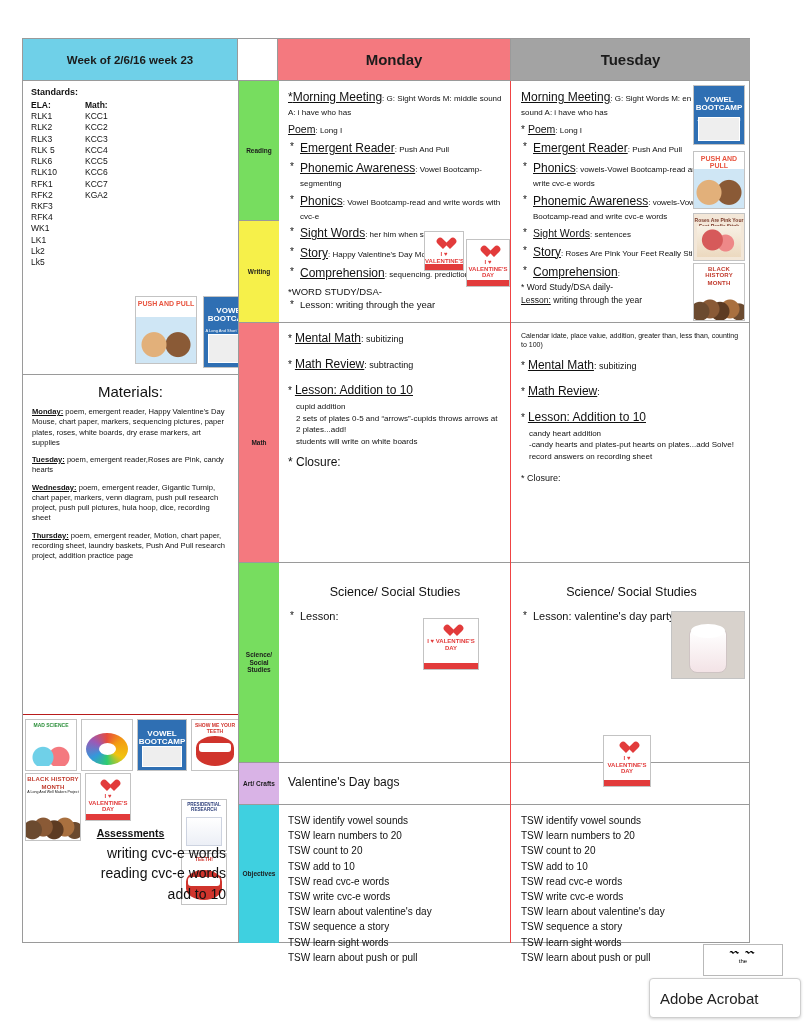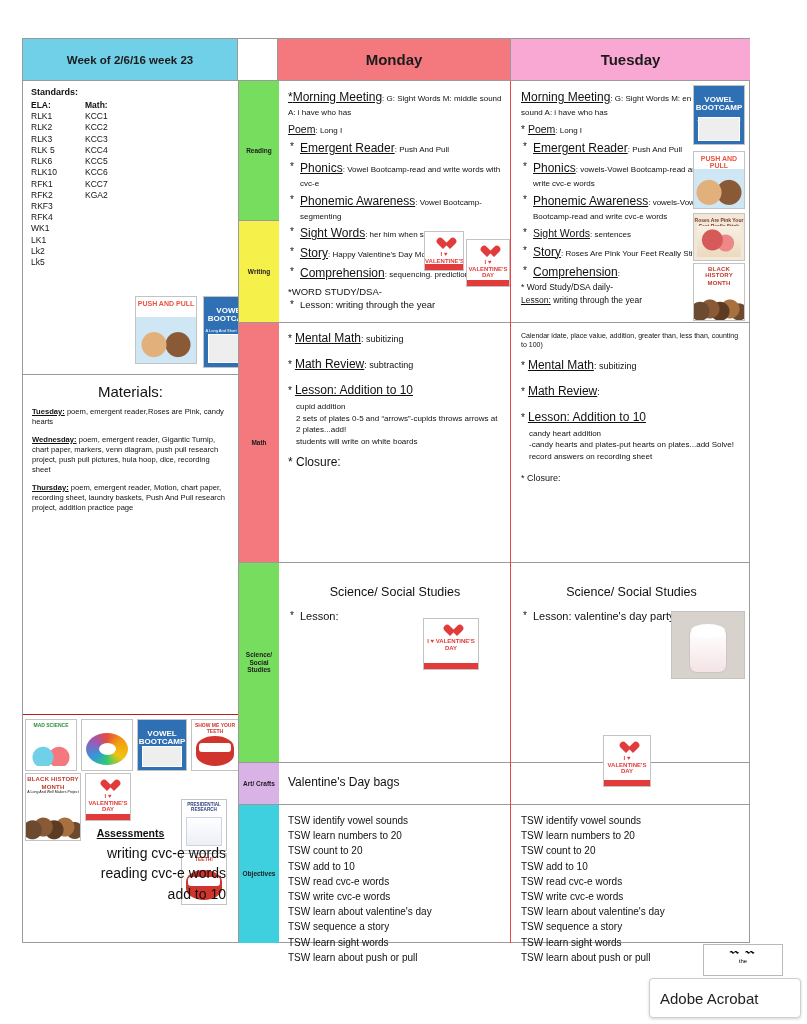--- a/index.html
+++ b/index.html
@@ -11,21 +11,21 @@
   .paper{position:absolute;left:8px;top:18px;width:790px;height:990px;background:#fff;}
 
   .sheet{position:absolute;left:22px;top:38px;width:728px;height:905px;border:1px solid #9a9a9a;box-sizing:border-box;}
 
   
   .hdr{position:absolute;left:0;top:0;height:42px;box-sizing:border-box;border-bottom:1px solid #9a9a9a;
        display:flex;align-items:center;justify-content:center;font-weight:bold;}
   .hdr-week{left:0;width:215px;background:#6fd0e8;font-size:11.5px;color:#1b1b1b;border-right:1px solid #9a9a9a;}
   .hdr-gap{left:215px;width:40px;background:#ffffff;border-right:1px solid #9a9a9a;}
   .hdr-mon{left:255px;width:233px;background:#f4797f;font-size:15px;color:#1b1b1b;border-right:1px solid #9a9a9a;}
-  .hdr-tue{left:488px;width:239px;background:#f9a8d4;font-size:15px;color:#1b1b1b;}
+  .hdr-tue{left:488px;width:239px;background:#a3a3a3;font-size:15px;color:#1b1b1b;}
 
   
   .strip{position:absolute;left:215px;top:42px;width:40px;height:862px;border-right:1px solid #9a9a9a;border-left:1px solid #9a9a9a;box-sizing:border-box;}
   .tab{position:absolute;left:0;width:40px;box-sizing:border-box;display:flex;align-items:center;justify-content:center;
        text-align:center;font-size:6.5px;font-weight:bold;color:#1b1b1b;line-height:1.15;border-bottom:1px solid #9a9a9a;}
   .tab.reading{top:0;height:140px;background:#77dd5f;}
   .tab.writing{top:140px;height:102px;background:#f6f04a;}
   .tab.math{top:242px;height:240px;background:#f4797f;}
   .tab.science{top:482px;height:200px;background:#77dd5f;}
   .tab.artcrafts{top:682px;height:42px;background:#d9b3e6;}
@@ -198,20 +198,21 @@
         </div>
         <div class="img vowel" style="left:180px;top:215px;width:56px;height:72px;">
           <div class="vt">VOWEL BOOTCAMP</div>
           <div class="vs">A Long And Short Vowel Unit</div>
           <div class="vbox"></div>
         </div>
       </div>
 
       <div class="mat-box">
         <div class="mat-title">Materials:</div>
+        <div class="mat-day"><b>Monday:</b><span> poem, emergent reader, Happy Valentine's Day Mouse, chart paper, markers, sequencing pictures, paper plates, roses, white boards, dry erase markers, art supplies</span></div>
         <div class="mat-day"><b>Tuesday:</b><span> poem, emergent reader,Roses are Pink, candy hearts</span></div>
         <div class="mat-day"><b>Wednesday:</b><span> poem, emergent reader, Gigantic Turnip, chart paper, markers, venn diagram, push pull research project, push pull pictures, hula hoop, dice, recording sheet</span></div>
         <div class="mat-day"><b>Thursday:</b><span> poem, emergent reader, Motion, chart paper, recording sheet, laundry baskets, Push And Pull research project, addition practice page</span></div>
       </div>
 
       <div class="assess-box">
 
         <div class="img madsci" style="left:2px;top:4px;width:52px;height:52px;">
           <div class="ms">MAD SCIENCE</div>
             <div class="flask"></div>
@@ -267,22 +268,22 @@
       <div class="tab artcrafts">Art/ Crafts</div>
       <div class="tab objectives">Objectives</div>
     </div>
 
     <div class="col-mon">
 
       <div class="cell c-read">
         <div class="ln"><span class="lbl">*<span>Morning Meeting</span></span><span class="sm">: G: Sight Words M: middle sound A:  i have who has</span></div>
         <div class="ln"><span class="lbl2">Poem</span><span class="sm">:  Long I</span></div>
         <div class="ln bullet"><span class="lbl">Emergent Reader</span><span class="sm">: Push And Pull</span></div>
+        <div class="ln bullet"><span class="lbl">Phonemic Awareness</span><span class="sm">: Vowel Bootcamp-segmenting</span></div>
         <div class="ln bullet"><span class="lbl">Phonics</span><span class="sm">: Vowel Bootcamp-read and write words with cvc-e</span></div>
-        <div class="ln bullet"><span class="lbl">Phonemic Awareness</span><span class="sm">: Vowel Bootcamp-segmenting</span></div>
         <div class="ln bullet"><span class="lbl">Sight Words</span><span class="sm">: her him when some</span></div>
         <div class="ln bullet"><span class="lbl">Story</span><span class="sm">: Happy Valentine's Day Mouse</span></div>
         <div class="ln bullet"><span class="lbl">Comprehension</span><span class="sm">: sequencing. prediction</span></div>
       </div>
 
       <div class="cell c-math" style="top:242px;height:240px;">
         <div class="mathline"><span class="star">*</span><span class="u">Mental Math</span><span style="font-size:9px">: subitizing</span></div>
         <div class="mathline"><span class="star">*</span><span class="u">Math Review</span><span style="font-size:9px">: subtracting</span></div>
         <div class="mathline" style="margin-bottom:4px"><span class="star">*</span><span class="u">Lesson: Addition to 10</span></div>
         <div class="mathsub">cupid addition</div>

